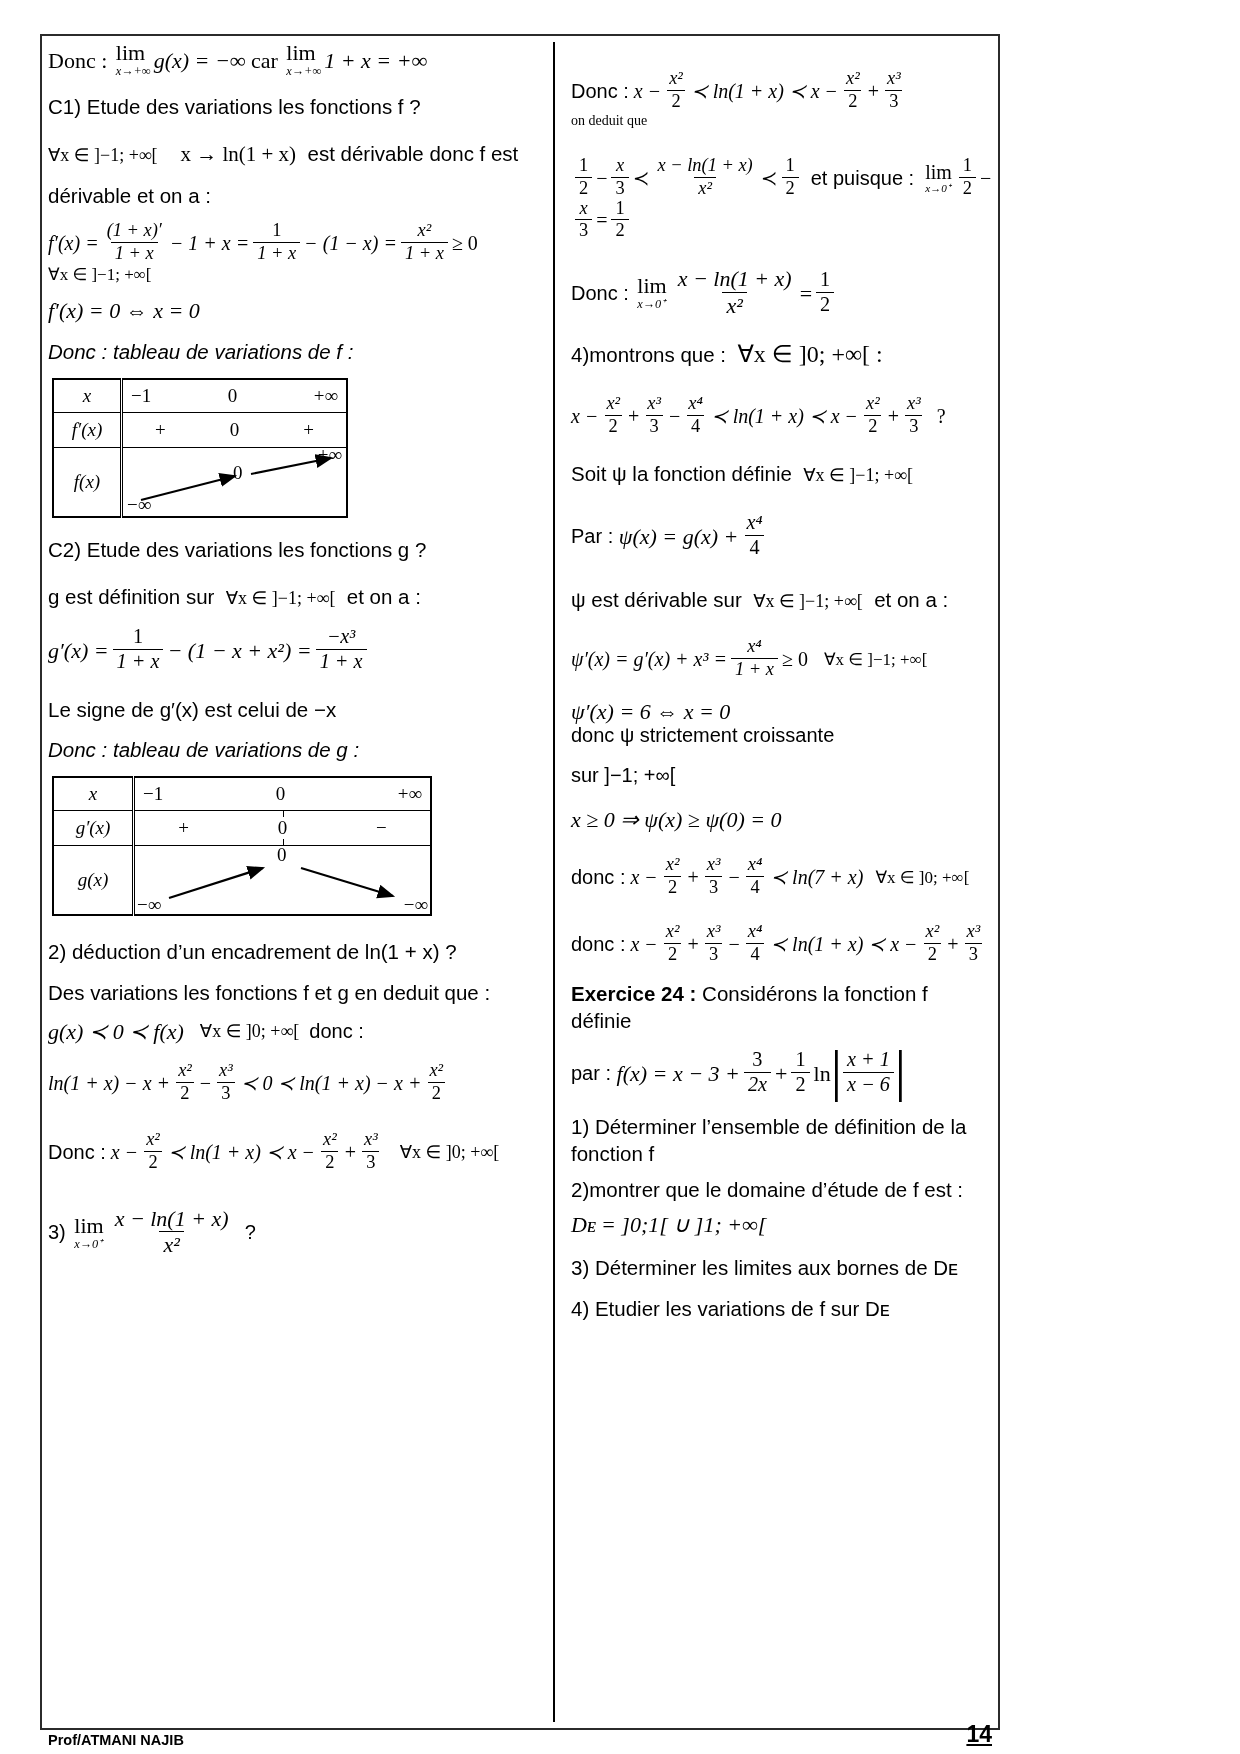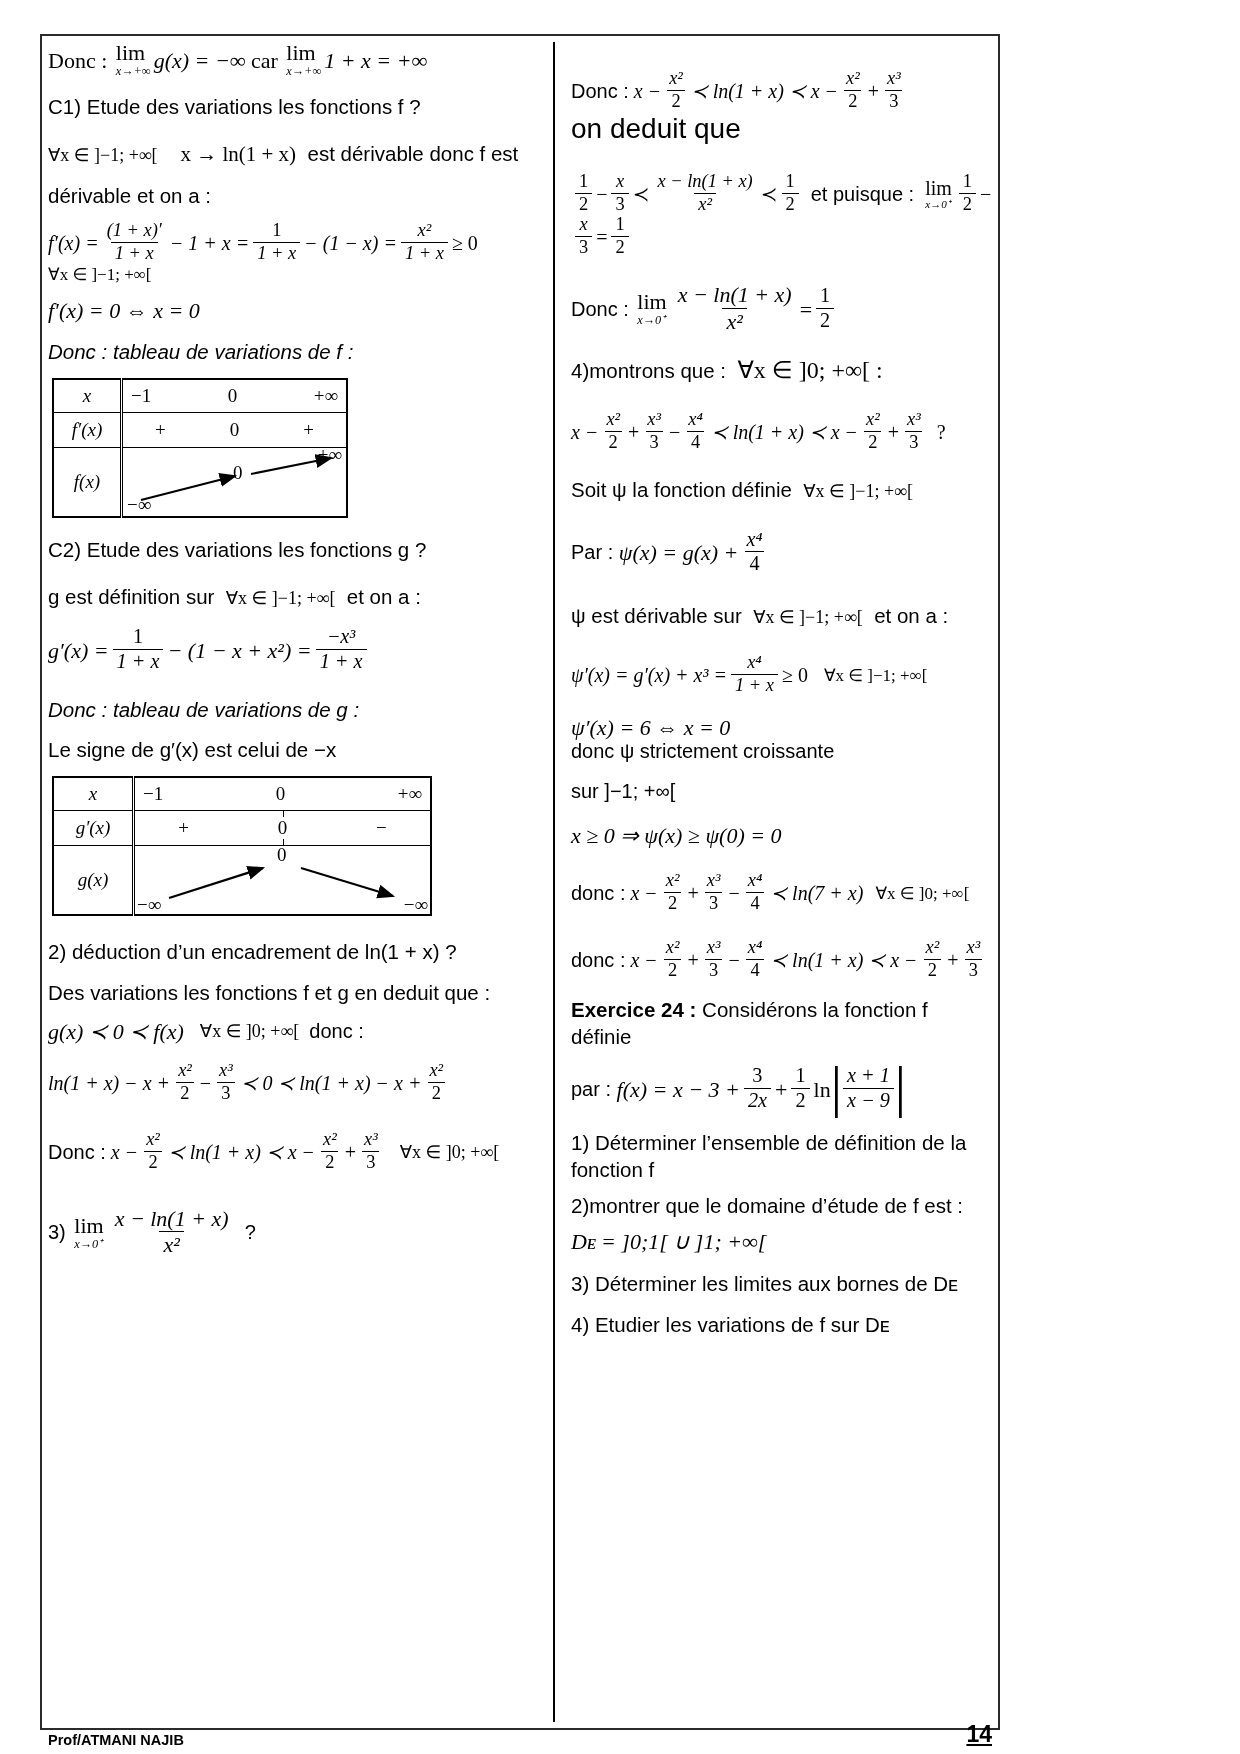--- a/index.html
+++ b/index.html
@@ -302,25 +302,25 @@
           <span class="num rm">1</span>
           <span class="den iv">1 + x</span>
         </span>
         <span class="iv">− (1 − x + x²) =</span>
         <span class="fr">
           <span class="num iv">−x³</span>
           <span class="den iv">1 + x</span>
         </span>
       </div>
 
+      <div class="ln">Le signe de g′(x) est celui de −x</div>
+
       <div class="ln">
         <span class="it">Donc : tableau de variations de g :</span>
       </div>
-
-      <div class="ln">Le signe de g′(x) est celui de −x</div>
 
       <table class="vt" style="width:380px">
         <tbody>
             <tr class="row-x">
           <td class="lab" style="width:74px">x</td>
           <td>
             <div class="hdrline">
               <span>−1</span>
               <span>0</span>
               <span>+∞</span>
@@ -440,21 +440,21 @@
         <span class="fr">
           <span class="num iv">x²</span>
           <span class="den rm">2</span>
         </span>
         <span class="rm">+</span>
         <span class="fr">
           <span class="num iv">x³</span>
           <span class="den rm">3</span>
         </span>
         <span style="width:12px"></span>
-        <span class="rm" style="font-family:Liberation Sans, sans-serif;font-size:28px">on deduit que</span>
+        <span class="rm" style="font-family:Liberation Serif, serif;font-size:14px">on deduit que</span>
       </div>
 
       <div class="eq small" style="margin-top:28px">
         <span class="fr">
           <span class="num rm">1</span>
           <span class="den rm">2</span>
         </span>
         <span class="rm">−</span>
         <span class="fr">
           <span class="num iv">x</span>
@@ -655,21 +655,21 @@
         <span class="rm">+</span>
         <span class="fr">
           <span class="num rm">1</span>
           <span class="den rm">2</span>
         </span>
         <span class="rm">ln</span>
         <span style="display:inline-flex;align-items:stretch;">
           <span style="font-size:2.55em;line-height:0.72;font-style:normal;position:relative;top:1px;">|</span>
           <span class="fr" style="margin:0 1px">
             <span class="num iv">x + 1</span>
-            <span class="den iv">x − 9</span>
+            <span class="den iv">x − 6</span>
           </span>
           <span style="font-size:2.55em;line-height:0.72;font-style:normal;position:relative;top:1px;">|</span>
         </span>
       </div>
 
       <div class="ln tight" style="margin-top:16px">1) Déterminer l’ensemble de définition de la fonction f</div>
       <div class="ln tight">2)montrer que le domaine d’étude de f est :</div>
       <div class="eq" style="margin-top:6px;margin-bottom:16px">
         <span class="iv">Dᴇ = ]0;1[ ∪ ]1; +∞[</span>
       </div>

